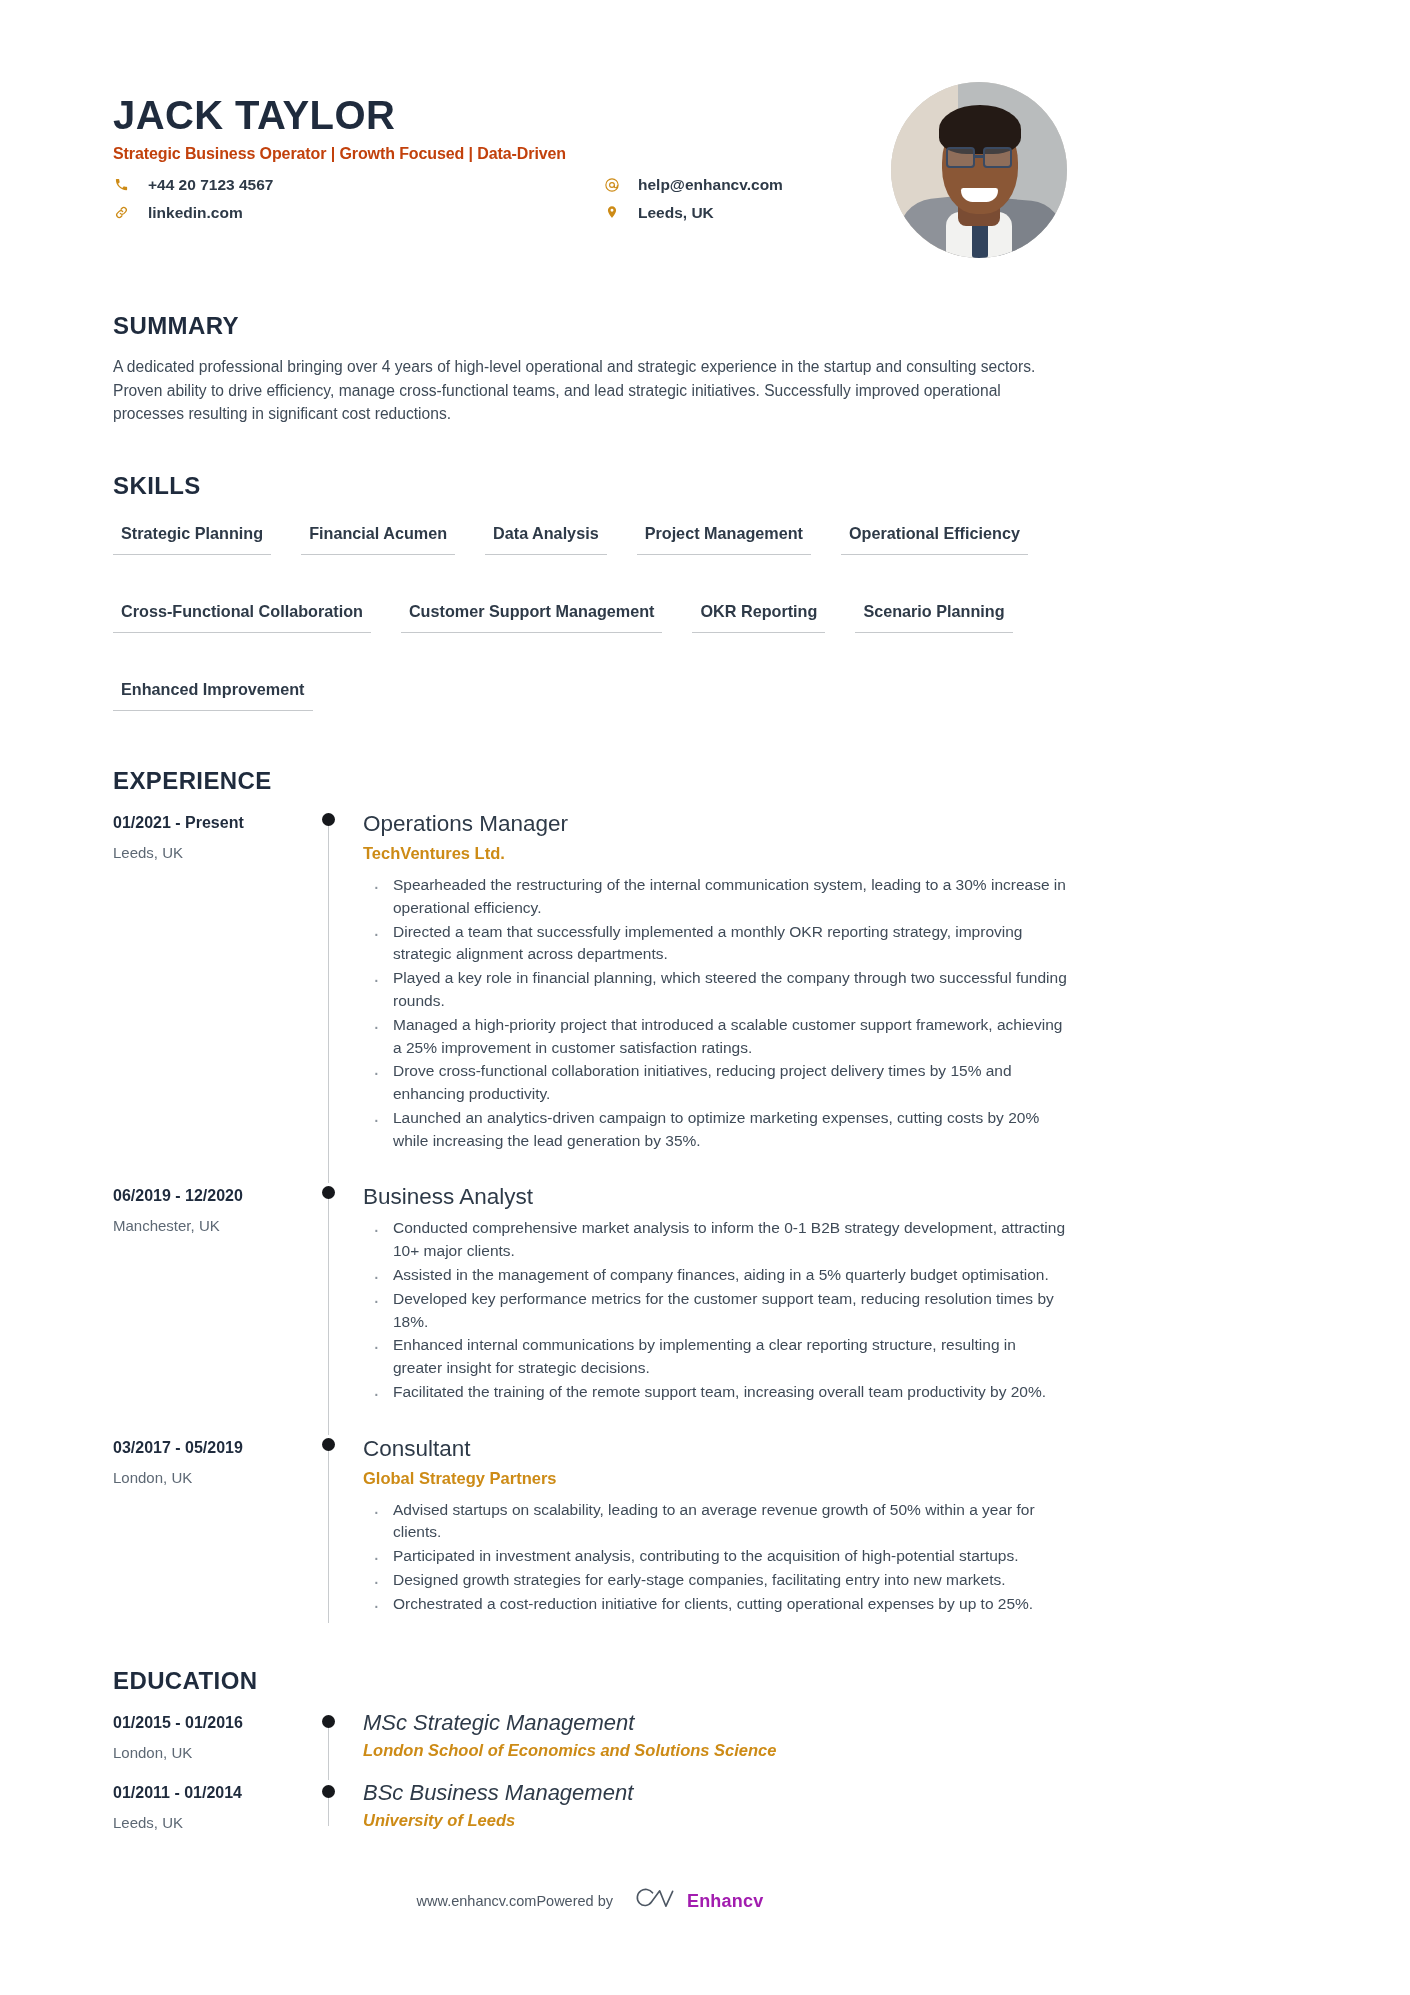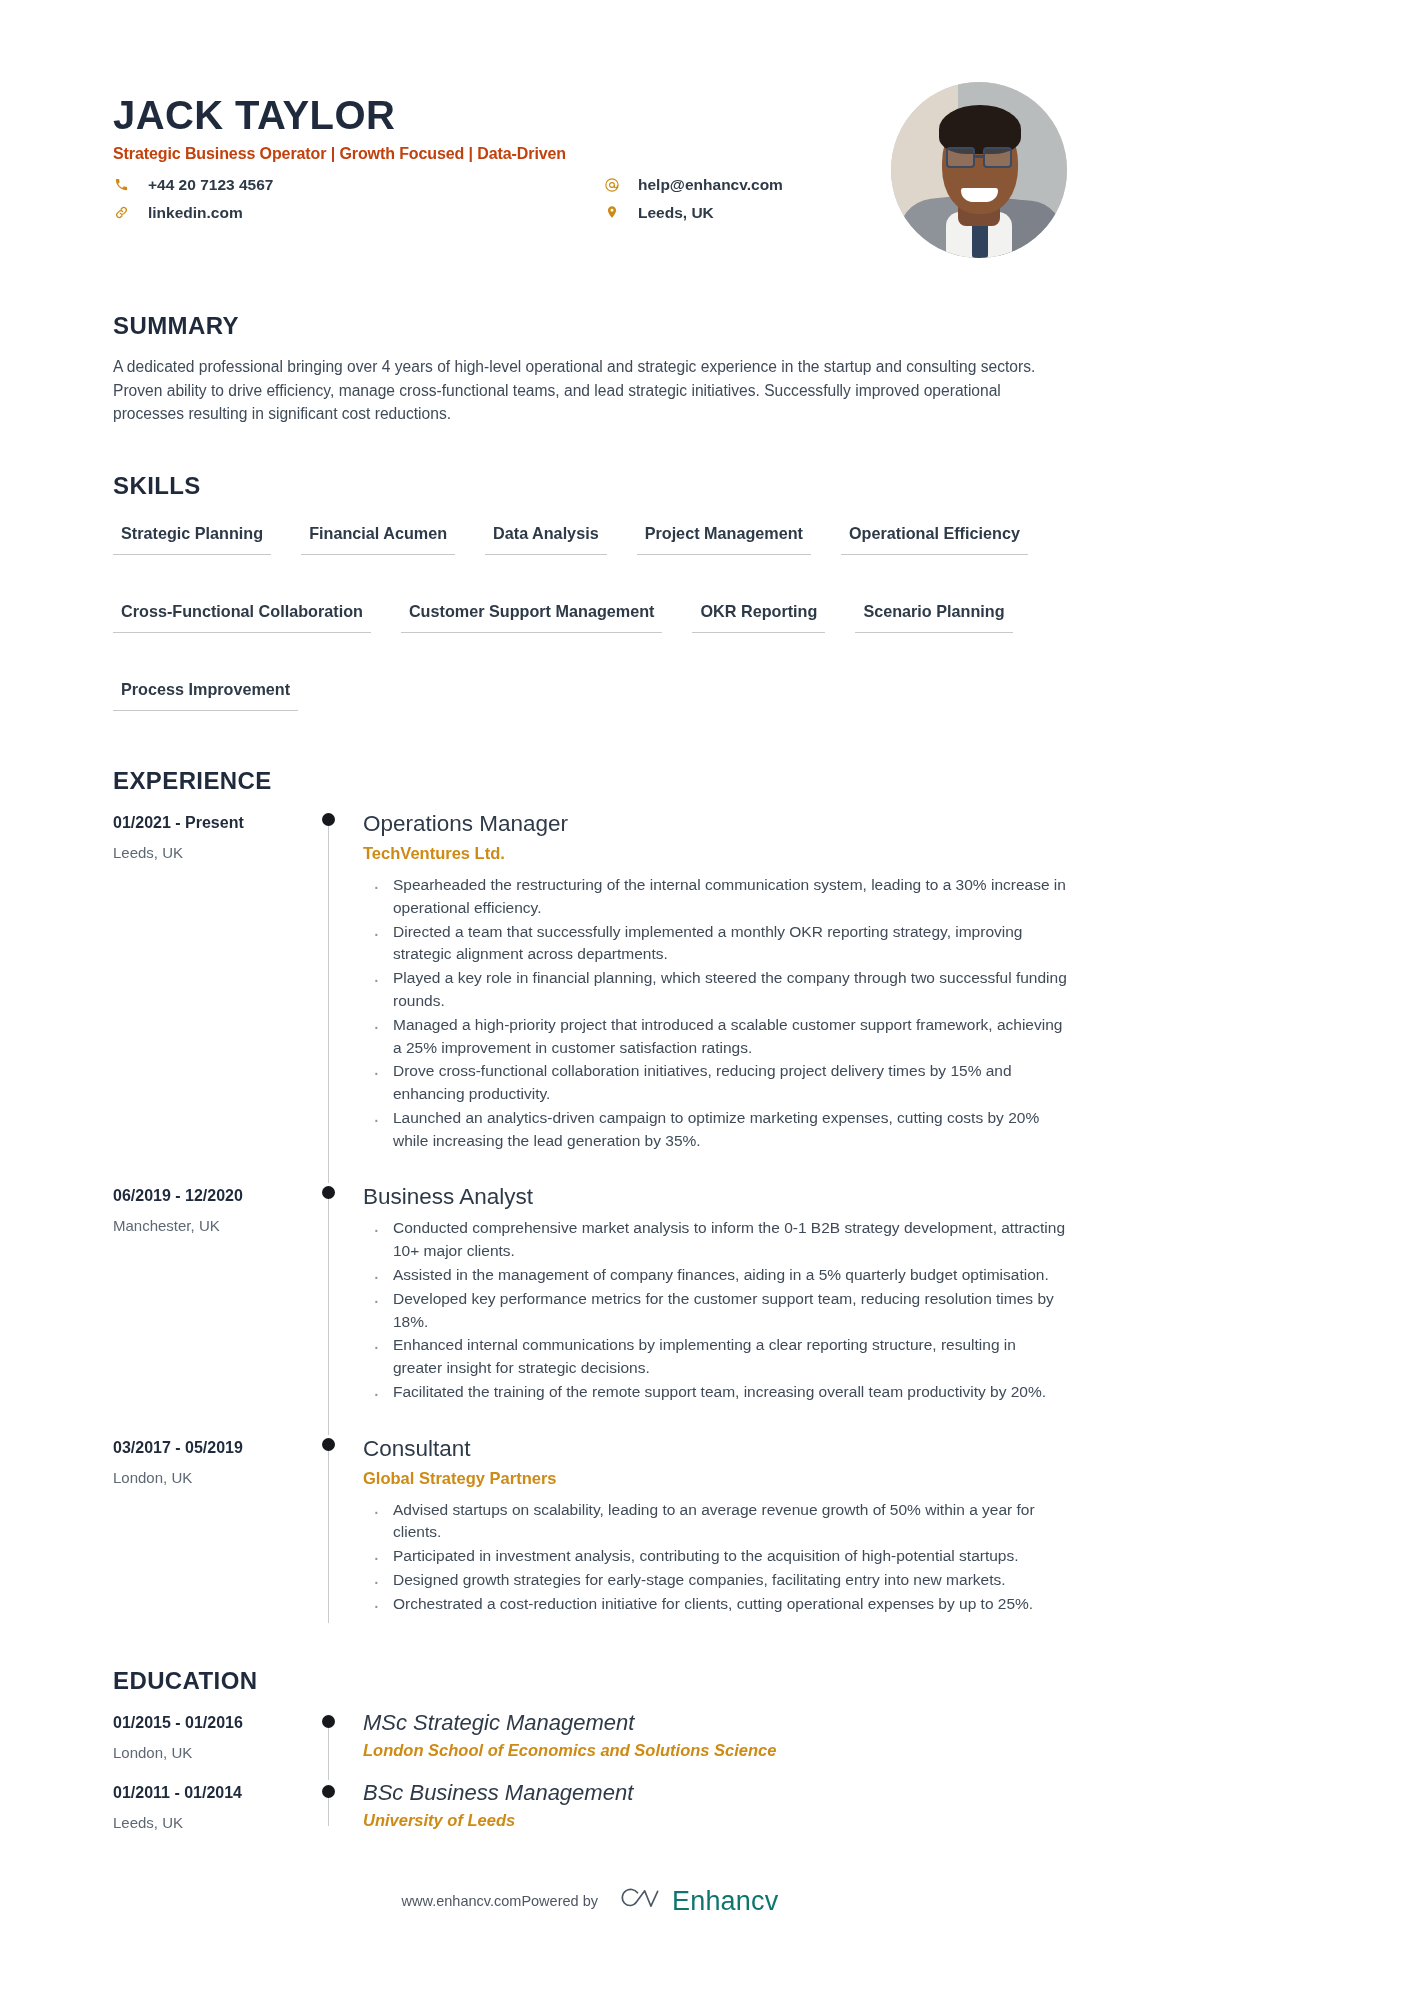--- a/index.html
+++ b/index.html
@@ -273,24 +273,24 @@
     color: #4d5763;
   }
 
   .brand {
     display: flex;
     align-items: center;
     gap: 11px;
   }
 
   .brand-name {
-    font-size: 27px;
-    color: #0f766e;
+    font-size: 18px;
+    color: #a21caf;
     letter-spacing: 0.2px;
-    font-weight: 400;
+    font-weight: 700;
   }
 </style>
 </head>
 <body>
 
 <div class="page">
 
   <div class="header">
     <div class="header-left">
       <div class="name">JACK TAYLOR</div>
@@ -371,21 +371,21 @@
     <div class="skills-wrap" id="skills-wrap">
         <div class="skill">Strategic Planning</div>
         <div class="skill">Financial Acumen</div>
         <div class="skill">Data Analysis</div>
         <div class="skill">Project Management</div>
         <div class="skill">Operational Efficiency</div>
         <div class="skill">Cross-Functional Collaboration</div>
         <div class="skill">Customer Support Management</div>
         <div class="skill">OKR Reporting</div>
         <div class="skill">Scenario Planning</div>
-        <div class="skill">Process Improvement</div>
+        <div class="skill">Enhanced Improvement</div>
       </div>
   </div>
 
   <div class="section-gap-md"></div>
 
   <div class="section">
     <div class="section-title">EXPERIENCE</div>
     <div id="experience-list">
         <div class="entry">
           <div class="entry-dates">

